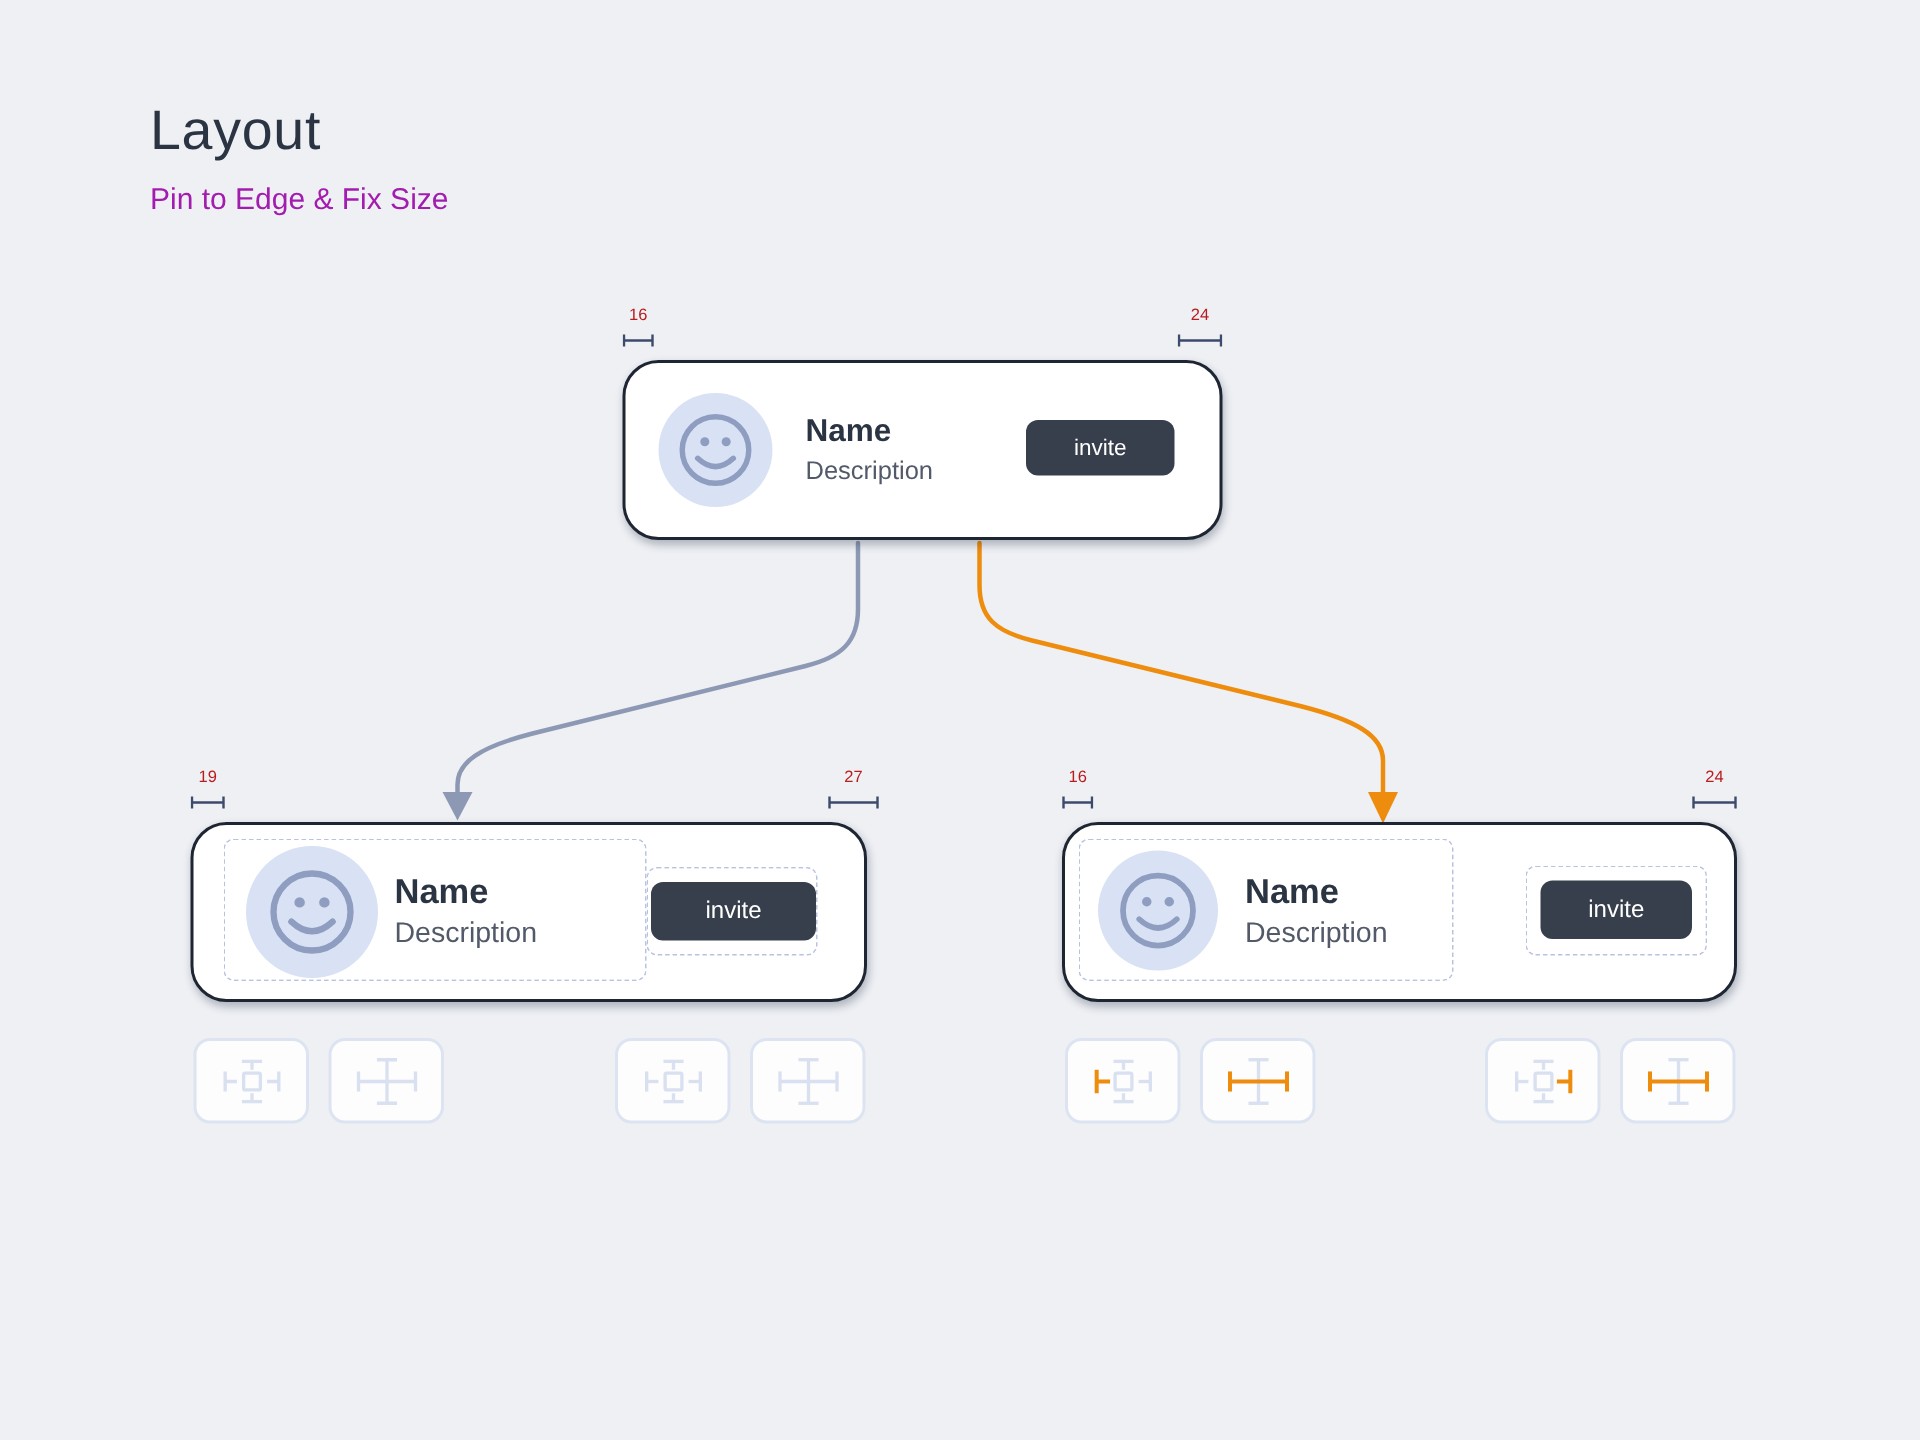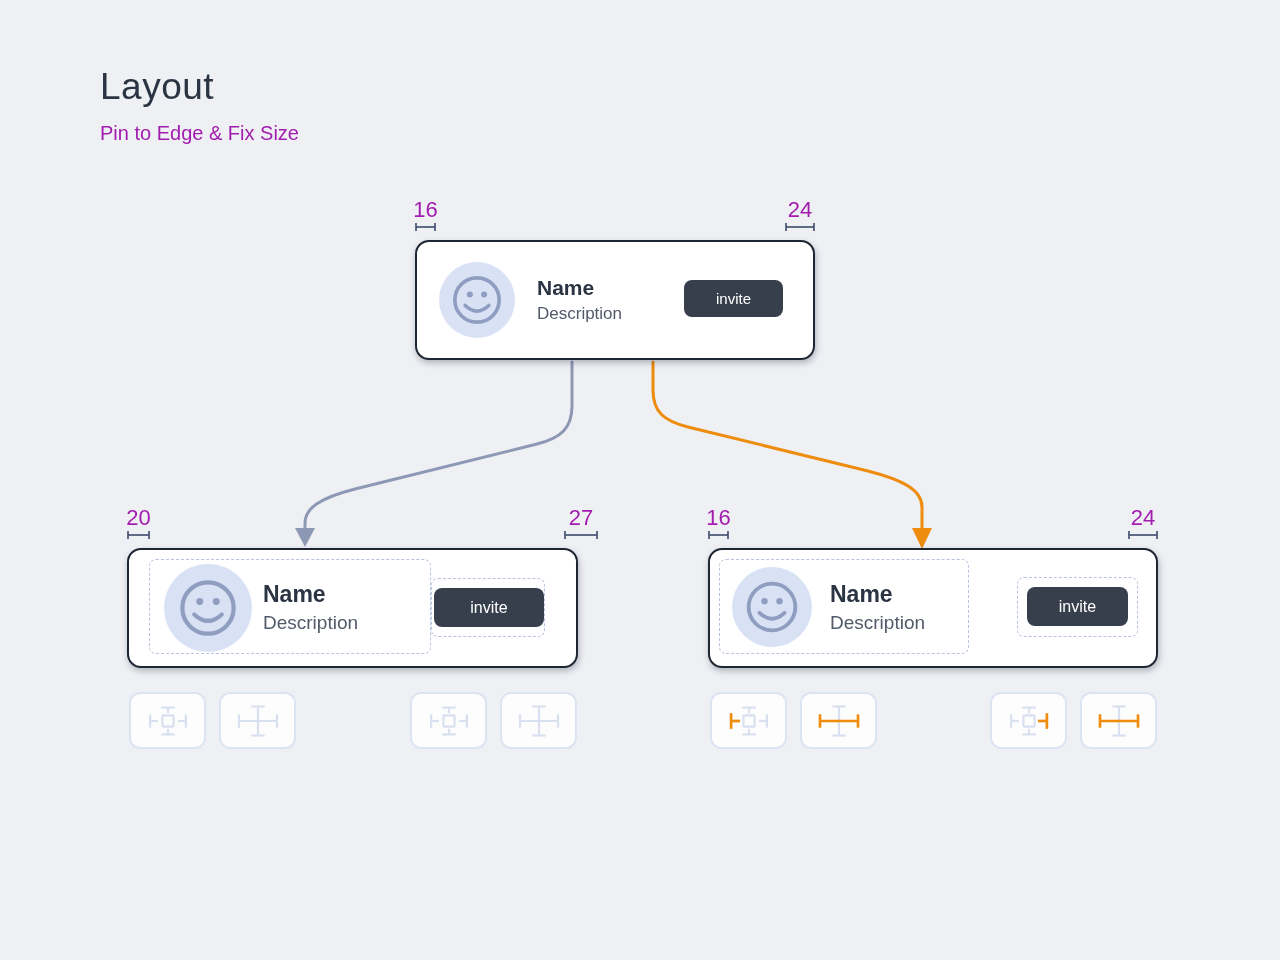--- a/index.html
+++ b/index.html
@@ -20,21 +20,21 @@
   }
   .page-subtitle{
     position:absolute;left:100px;top:122px;
     font-size:20px;font-weight:400;color:#a21caf;
   }
   
   .card{
     position:absolute;
     background:#ffffff;
     border:2.5px solid #1f2633;
-    border-radius:14px;
+    border-radius:24px;
     box-shadow:1px 3px 6px rgba(30,40,60,.30);
     box-sizing:border-box;
   }
   .avatar{
     position:absolute;border-radius:50%;
     background:#d9e1f4;
     display:flex;align-items:center;justify-content:center;
   }
   .avatar svg{width:100%;height:100%;}
   .ring{fill:none;stroke:#8e9dc0;stroke-width:2.3;}
@@ -59,21 +59,21 @@
     border:1.5px dashed #b8c3e0;
     border-radius:7px;
     box-sizing:border-box;
   }
   
   .mark{
     position:absolute;
     display:flex;flex-direction:column;align-items:center;gap:2px;
   }
   .mark-label{
-    font-size:22px;color:#a21caf;line-height:20px;white-space:nowrap;
+    font-size:11px;color:#b91c1c;line-height:20px;white-space:nowrap;
   }
   .beam line{stroke:#3c4a6b;stroke-width:1.6;}
   
   .tile{
     position:absolute;top:692px;
     width:77px;height:57px;
     background:#fdfdfe;
     border:2px solid #dde4f1;
     border-radius:11px;
     box-sizing:border-box;
@@ -114,28 +114,28 @@
   </div>
   <div class="mark" style="left:785px;top:200px;width:30px">
     <span class="mark-label">24</span>
     <svg class="beam" width="30" height="10">
       <line x1="1" y1="5" x2="29" y2="5"></line>
         <line x1="1" y1="1" x2="1" y2="9"></line>
         <line x1="29" y1="1" x2="29" y2="9"></line>
     </svg>
   </div>
   <div class="mark" style="left:127px;top:508px;width:23px">
-    <span class="mark-label">20</span>
+    <span class="mark-label">19</span>
     <svg class="beam" width="23" height="10">
       <line x1="1" y1="5" x2="22" y2="5"></line>
         <line x1="1" y1="1" x2="1" y2="9"></line>
         <line x1="22" y1="1" x2="22" y2="9"></line>
     </svg>
   </div>
-  <div class="mark" style="left:564px;top:508px;width:34px">
+  <div class="mark" style="left:552px;top:508px;width:34px">
     <span class="mark-label">27</span>
     <svg class="beam" width="34" height="10">
       <line x1="1" y1="5" x2="33" y2="5"></line>
         <line x1="1" y1="1" x2="1" y2="9"></line>
         <line x1="33" y1="1" x2="33" y2="9"></line>
     </svg>
   </div>
   <div class="mark" style="left:708px;top:508px;width:21px">
     <span class="mark-label">16</span>
     <svg class="beam" width="21" height="10">

